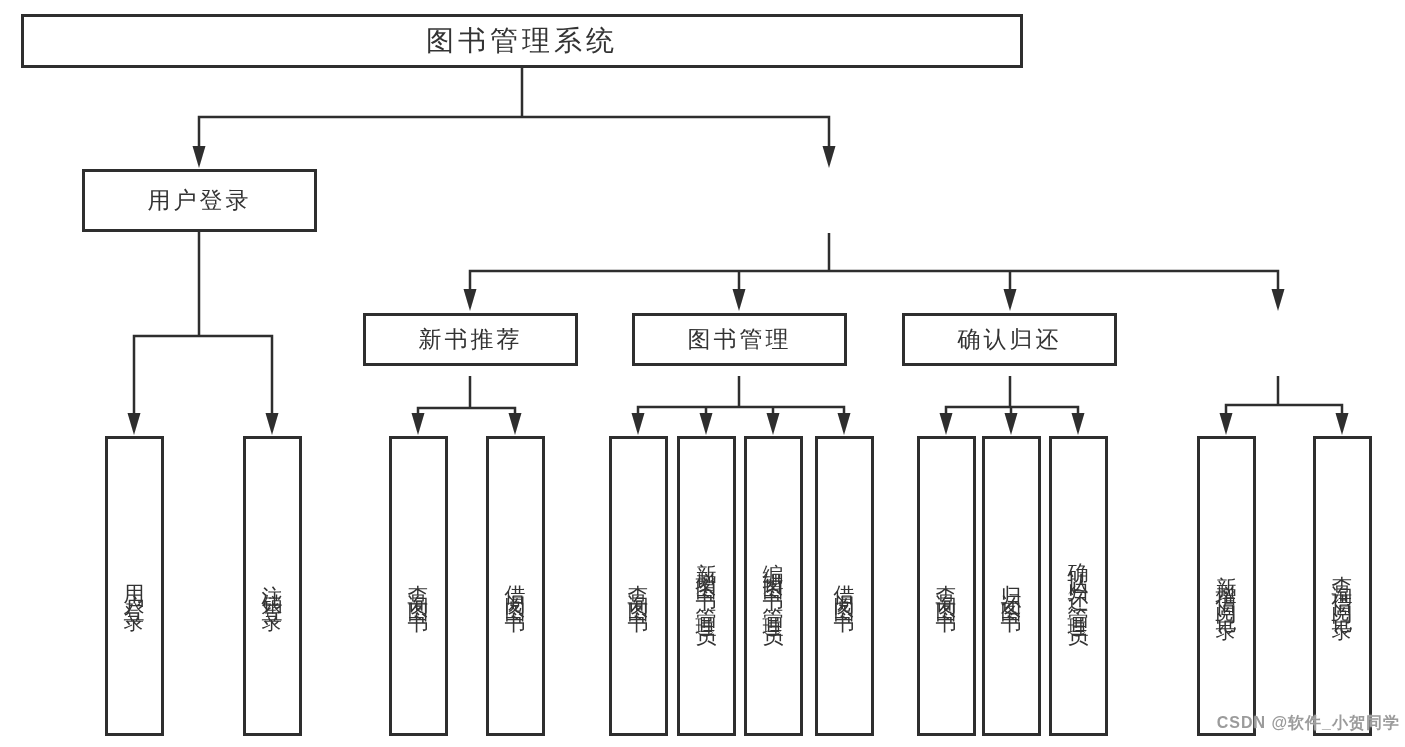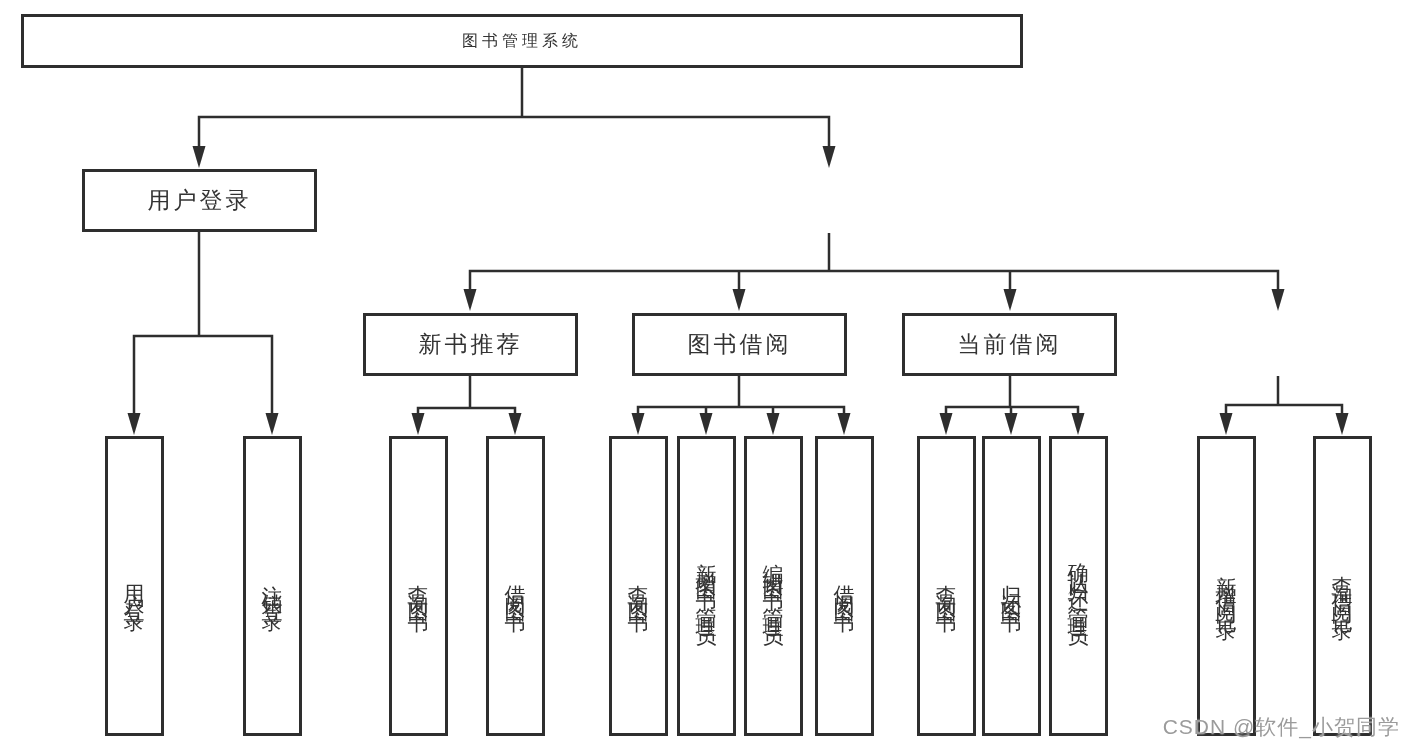--- a/index.html
+++ b/index.html
@@ -31,44 +31,45 @@
     align-items: center;
     justify-content: center;
     color: #333333;
   }
   .box.h {
     font-size: 23px;
     letter-spacing: 3px;
     white-space: nowrap;
   }
   .box.h.root {
-    font-size: 16px;
+    font-size: 28px;
     letter-spacing: 4px;
   }
   .box.v {
     writing-mode: vertical-rl;
     text-orientation: mixed;
     font-size: 21px;
     letter-spacing: 9px;
     line-height: 1;
     width: 59px;
     top: 436px;
     height: 300px;
   }
   .lvl2 { top: 169px; height: 63px; width: 235px; }
-  .lvl3 { top: 313px; height: 63px; width: 215px; }
+  .lvl3 { top: 313px; height: 53px; width: 215px; }
   #watermark {
     position: absolute;
     right: 5px;
     top: 713px;
-    font-size: 21px;
+    font-size: 16px;
     letter-spacing: 1px;
     color: #9b9b9b;
     text-shadow: 0 0 2px #ffffff;
     white-space: nowrap;
+    font-weight: bold;
   }
   svg line, svg path { stroke: #2e2e2e; stroke-width: 2.5; fill: none; }
   svg polygon { fill: #2e2e2e; stroke: none; }
 </style>
 </head>
 <body>
 
 <div id="canvas">
 
   <svg id="connectors" viewBox="0 0 1405 747" xmlns="http://www.w3.org/2000/svg">
@@ -126,24 +127,24 @@
   </div>
 
   <div class="box h lvl2" style="left:82px">
     <span>用户登录</span>
   </div>
 
   <div class="box h lvl3" style="left:363px">
     <span>新书推荐</span>
   </div>
   <div class="box h lvl3" style="left:632px">
-    <span>图书借阅</span>
+    <span>图书管理</span>
   </div>
   <div class="box h lvl3" style="left:902px">
-    <span>当前借阅</span>
+    <span>确认归还</span>
   </div>
 
   <div class="box v" style="left:105px">
     <span>用户登录</span>
   </div>
   <div class="box v" style="left:243px">
     <span>注销登录</span>
   </div>
 
   <div class="box v" style="left:389px">

